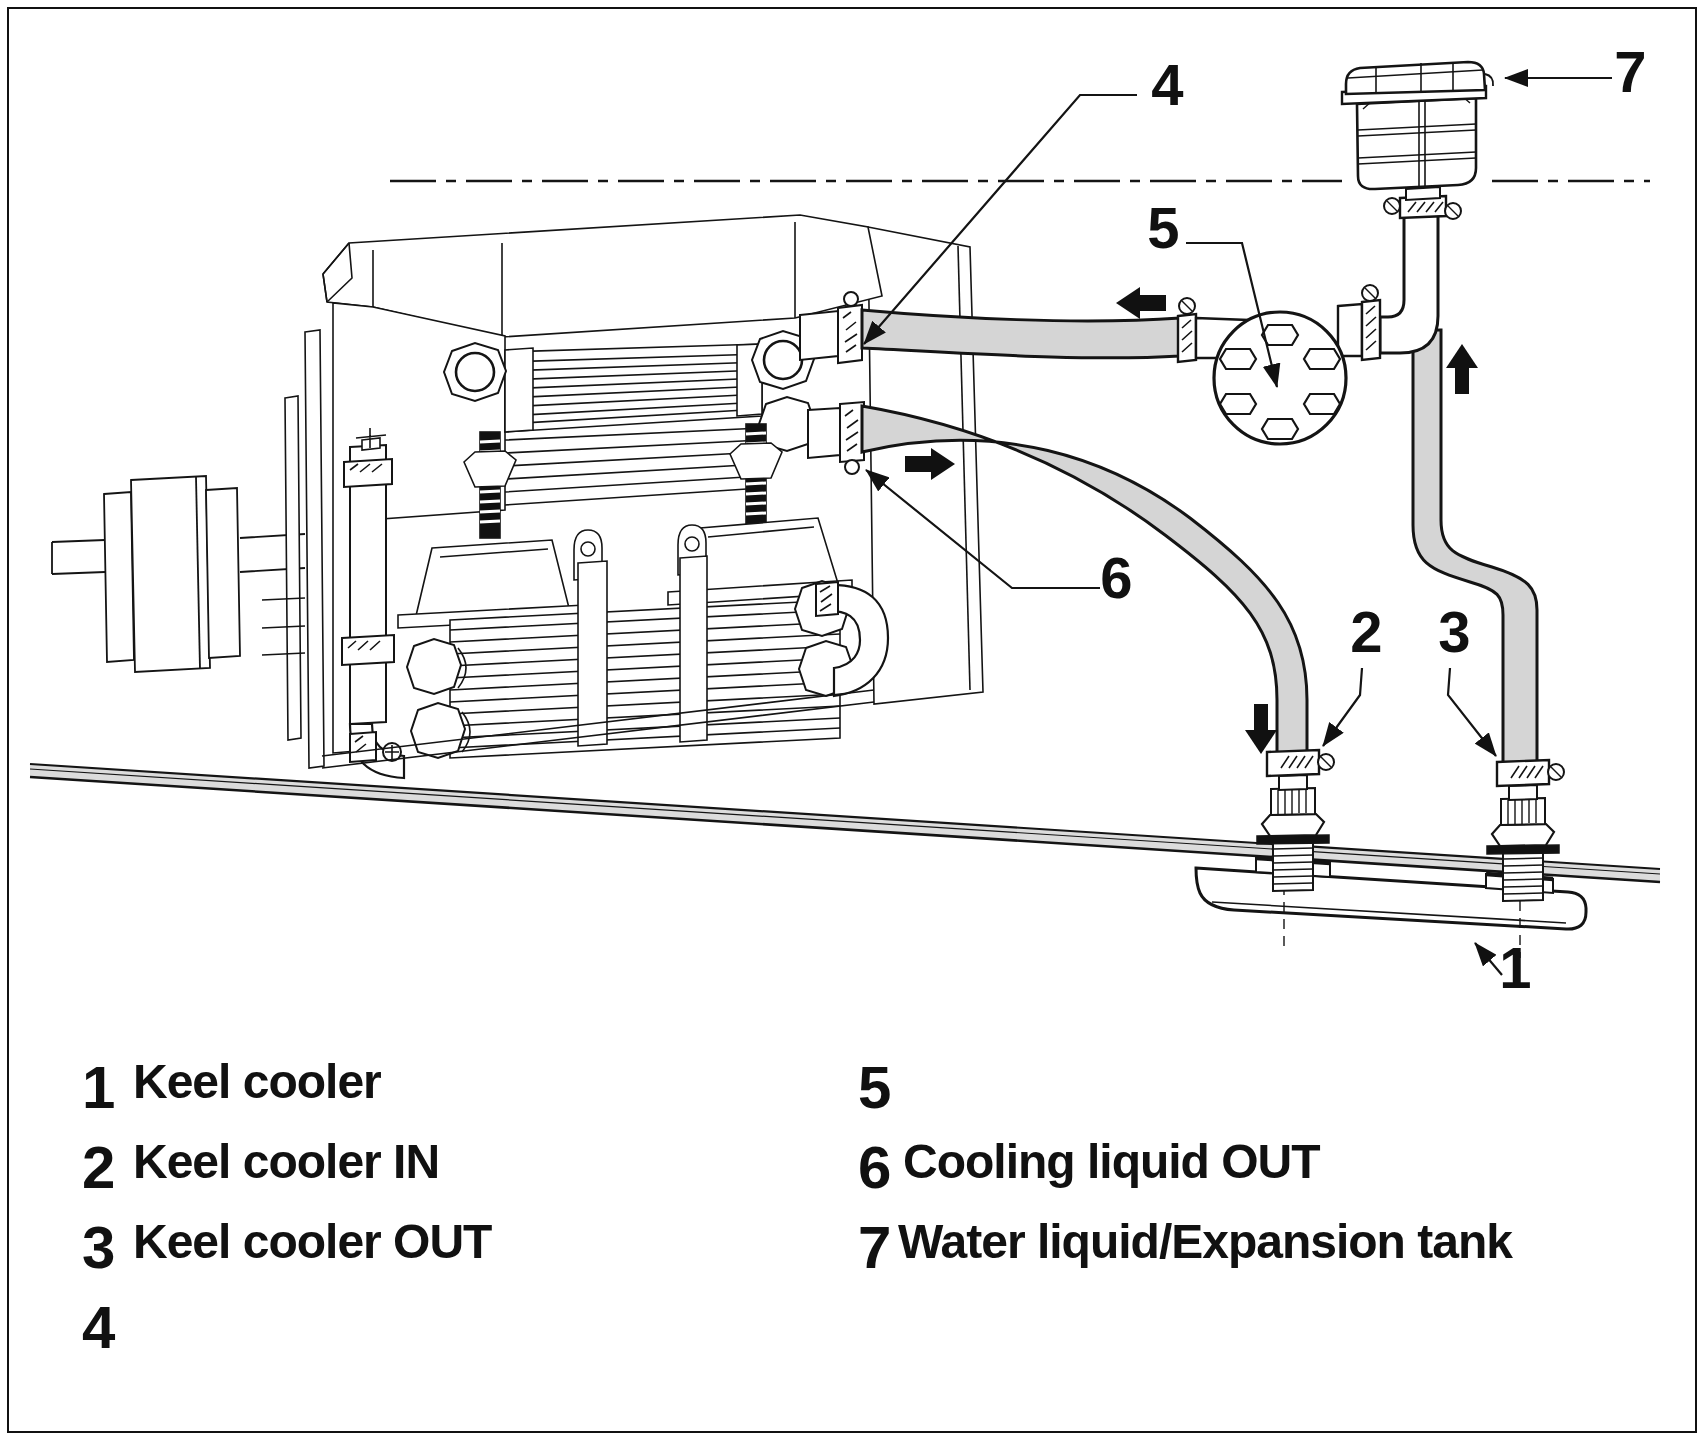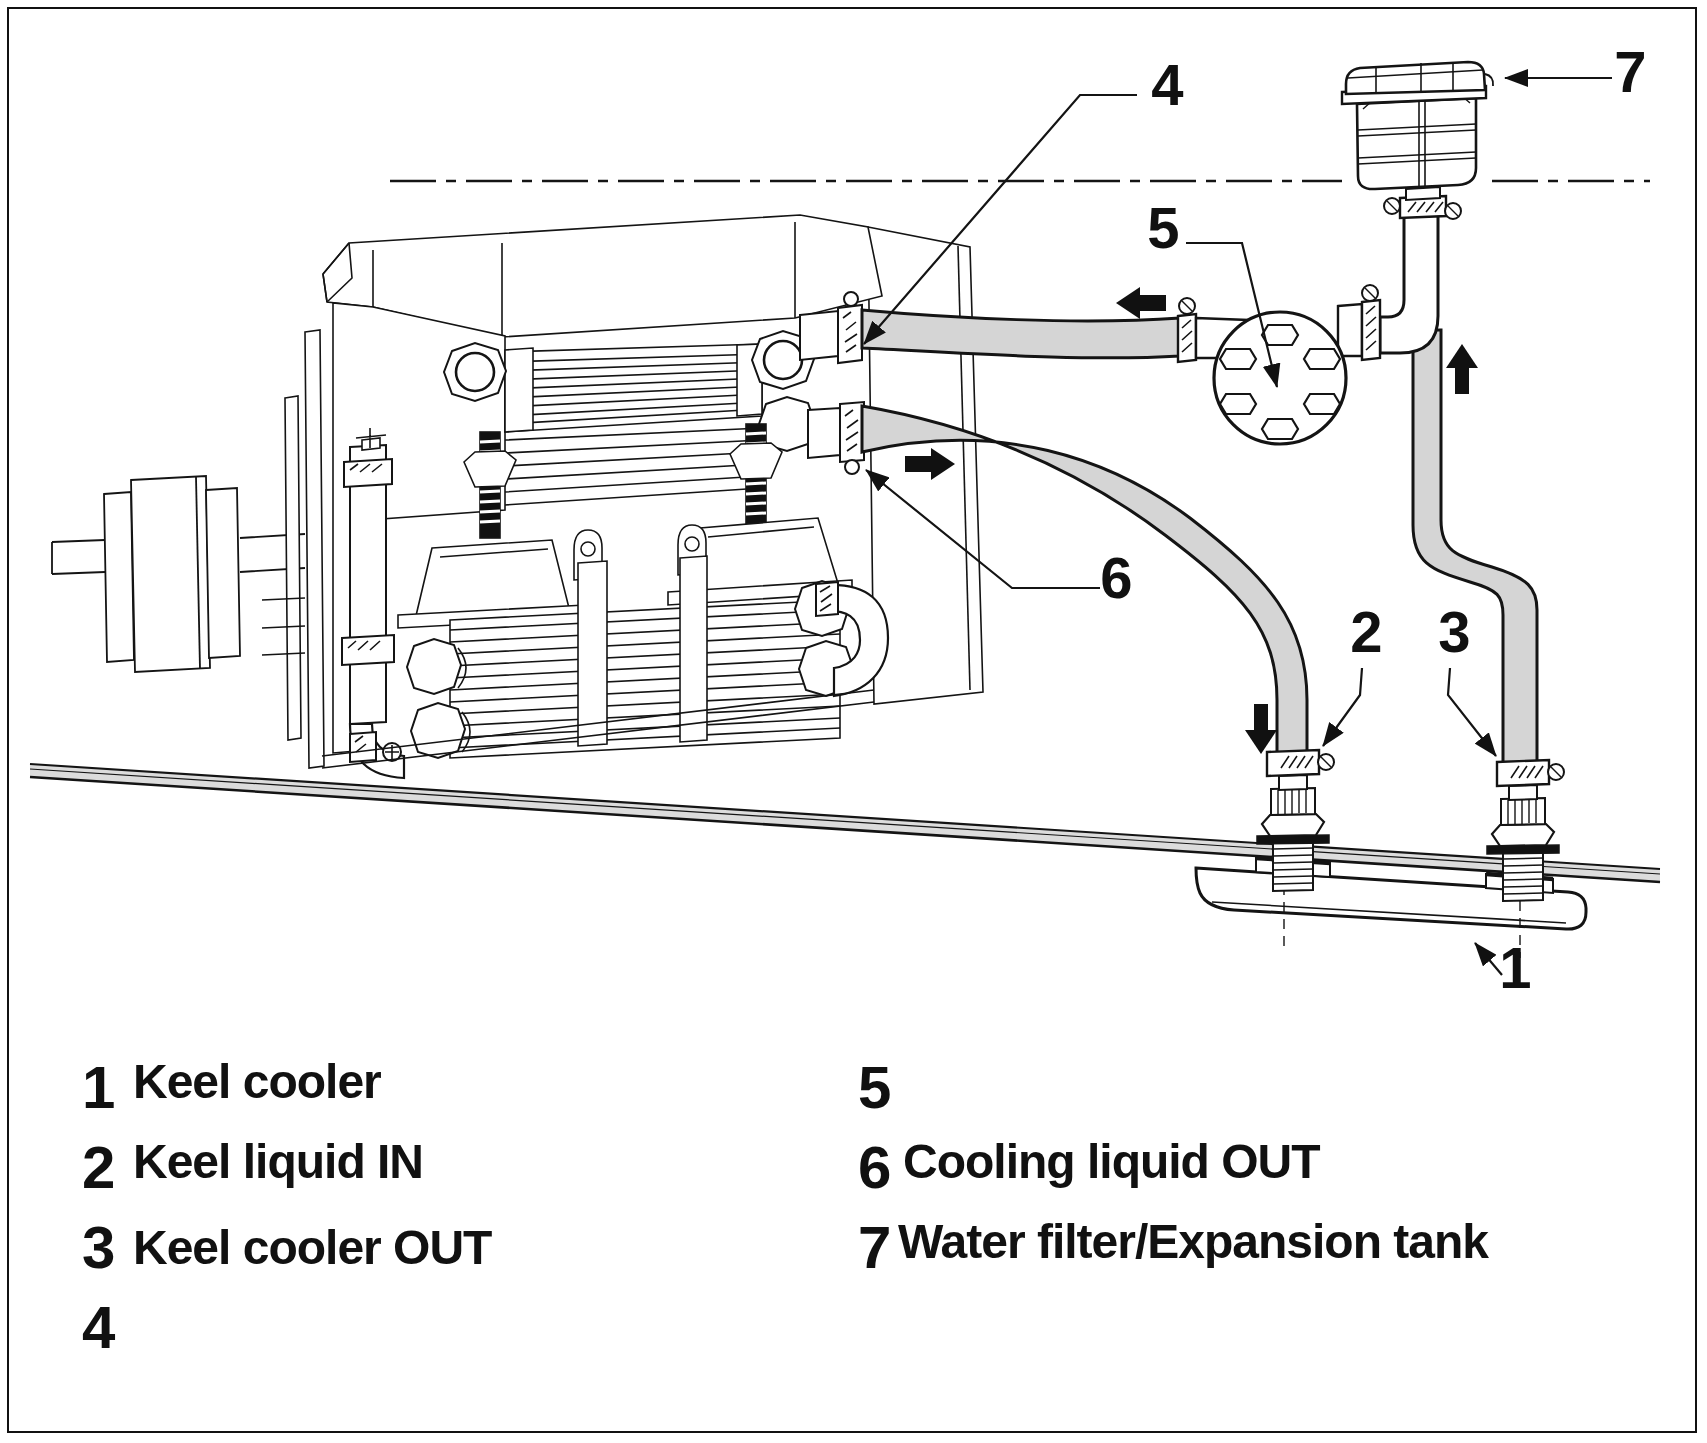--- a/index.html
+++ b/index.html
@@ -271,26 +271,26 @@
   <div class="callout" style="left:1454px;top:632px;">3</div>
   <div class="callout" style="left:1167px;top:85px;">4</div>
   <div class="callout" style="left:1163px;top:228px;">5</div>
   <div class="callout" style="left:1116px;top:578px;">6</div>
   <div class="callout" style="left:1630px;top:72px;">7</div>
 
   <div class="legend">
     <div class="lg-num" style="left:82px;top:1058px;">1</div>
     <div class="lg-label" style="left:133px;top:1058px;">Keel cooler</div>
     <div class="lg-num" style="left:82px;top:1138px;">2</div>
-    <div class="lg-label" style="left:133px;top:1138px;">Keel liquid IN</div>
+    <div class="lg-label" style="left:133px;top:1138px;">Keel cooler IN</div>
     <div class="lg-num" style="left:82px;top:1218px;">3</div>
-    <div class="lg-label" style="left:133px;top:1218px;margin-top:6px;">Keel cooler OUT</div>
+    <div class="lg-label" style="left:133px;top:1218px;">Keel cooler OUT</div>
     <div class="lg-num" style="left:82px;top:1298px;">4</div>
 
     <div class="lg-num" style="left:858px;top:1058px;">5</div>
     <div class="lg-num" style="left:858px;top:1138px;">6</div>
     <div class="lg-label" style="left:903px;top:1138px;">Cooling liquid OUT</div>
     <div class="lg-num" style="left:858px;top:1218px;">7</div>
-    <div class="lg-label" style="left:898px;top:1218px;">Water filter/Expansion tank</div>
+    <div class="lg-label" style="left:898px;top:1218px;">Water liquid/Expansion tank</div>
   </div>
 
   <div class="frame"></div>
 </div>
 
 </body></html>

